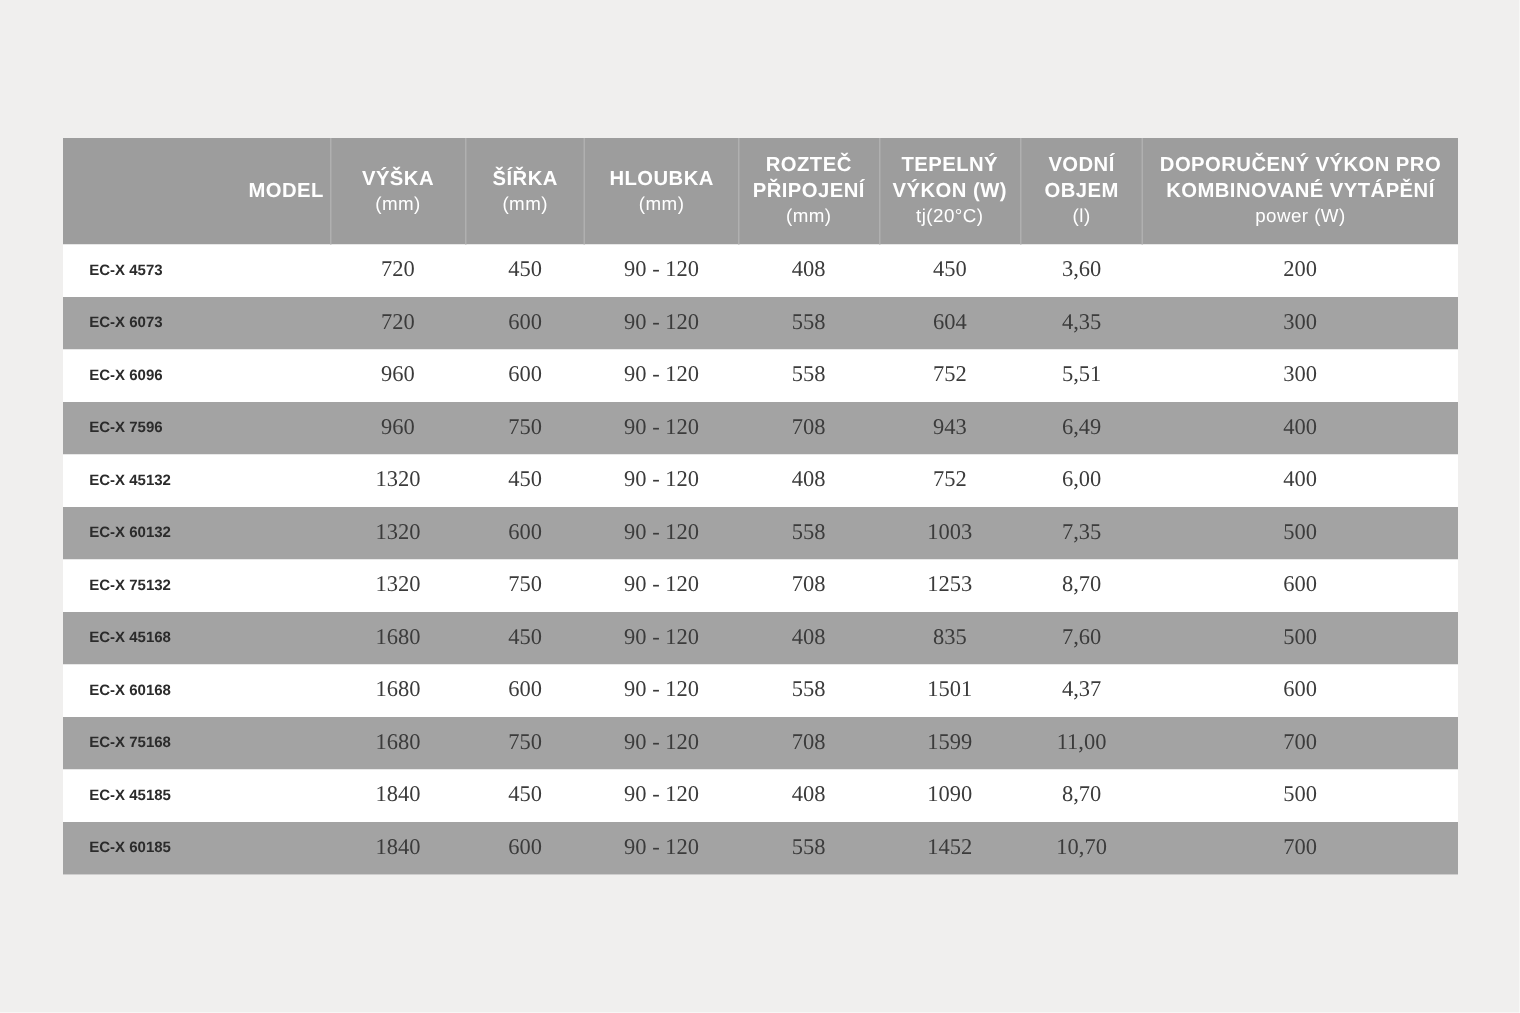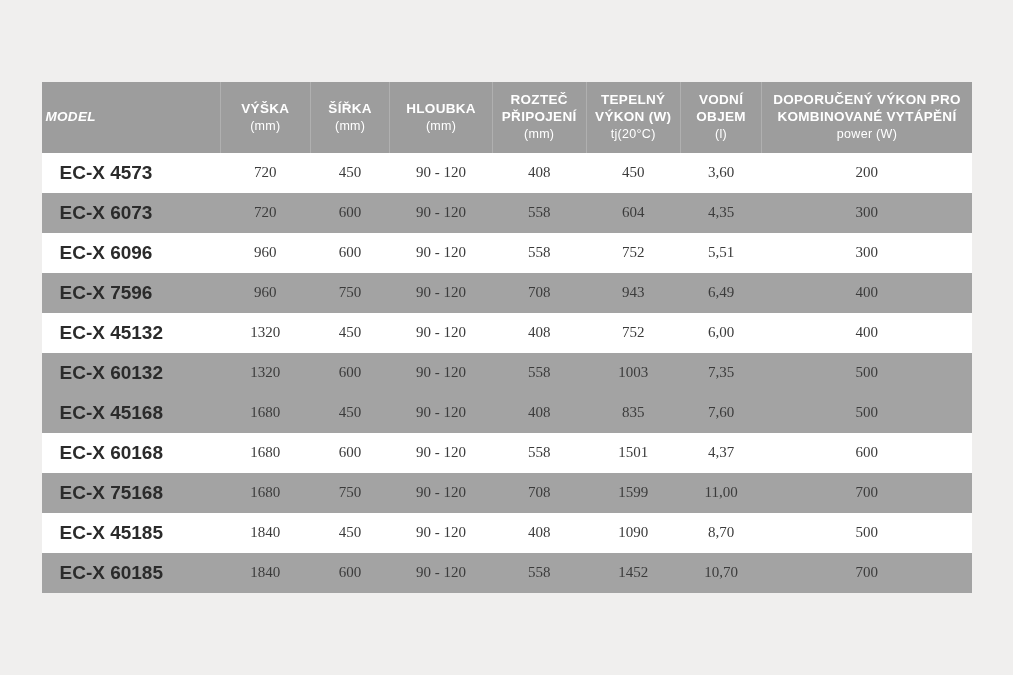--- a/index.html
+++ b/index.html
@@ -36,43 +36,42 @@
     font-weight: bold;
     font-size: 13.5px;
     letter-spacing: 0.3px;
     padding: 10px 4px;
     vertical-align: middle;
     line-height: 1.25;
     border-right: 1px solid #b0b0b0;
   }
   table.spec th:last-child { border-right: none; }
   th.model-head {
-    text-align: left;
+    text-align: right;
     padding-left: 18px;
     font-size: 14px;
-    font-style: italic;
   }
   .sub {
     display: block;
     font-weight: normal;
     font-size: 12.5px;
     margin-top: 1px;
   }
   table.spec td {
     font-size: 15px;
     color: #3b3b3b;
     text-align: center;
     padding: 9px 4px;
     font-family: "Liberation Serif", serif;
   }
   table.spec td.model {
     text-align: left;
     padding-left: 18px;
     font-weight: bold;
-    font-size: 19px;
+    font-size: 10px;
     color: #2b2b2b;
     font-family: "Liberation Sans", sans-serif;
   }
   tr.odd td { background: #ffffff; }
   tr.even td { background: #a3a3a3; }
 
   
   col.c0 { width: 175px; }
   col.c1 { width: 88px; }
   col.c2 { width: 78px; }
@@ -187,20 +186,30 @@
         <tr class="even">
           <td class="model">EC-X 60132</td>
           <td>1320</td>
           <td>600</td>
           <td>90 - 120</td>
           <td>558</td>
           <td>1003</td>
           <td>7,35</td>
           <td>500</td>
         </tr>
+        <tr class="odd">
+          <td class="model">EC-X 75132</td>
+          <td>1320</td>
+          <td>750</td>
+          <td>90 - 120</td>
+          <td>708</td>
+          <td>1253</td>
+          <td>8,70</td>
+          <td>600</td>
+        </tr>
         <tr class="even">
           <td class="model">EC-X 45168</td>
           <td>1680</td>
           <td>450</td>
           <td>90 - 120</td>
           <td>408</td>
           <td>835</td>
           <td>7,60</td>
           <td>500</td>
         </tr>

